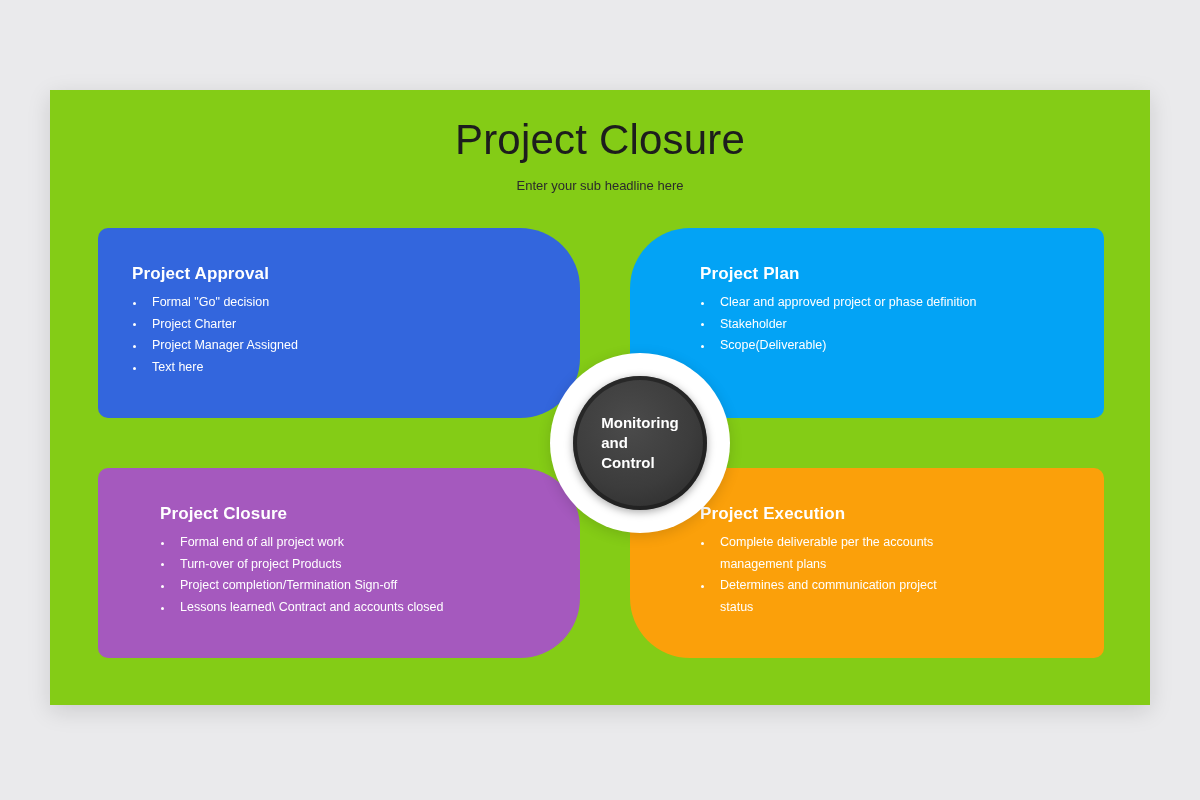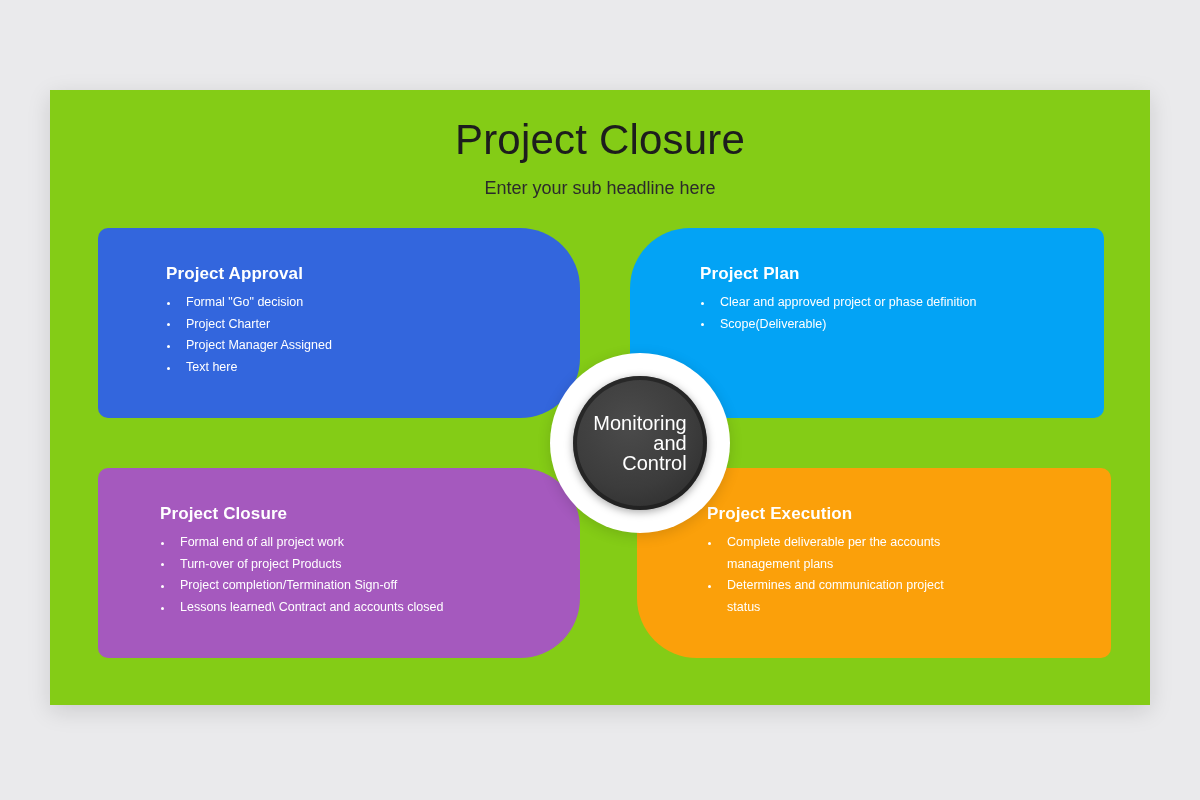--- a/index.html
+++ b/index.html
@@ -36,21 +36,21 @@
     margin: 0;
     padding-top: 26px;
     font-size: 42px;
     font-weight: 400;
     color: #1d1d1d;
     letter-spacing: 0.2px;
   }
   #subtitle {
     margin: 0;
     padding-top: 14px;
-    font-size: 18px;
+    font-size: 13px;
     font-weight: 400;
     color: #2b2b2b;
   }
 
   
   .card {
     position: absolute;
     box-sizing: border-box;
     color: #ffffff;
   }
@@ -84,21 +84,21 @@
   }
 
   
   #card-approval {
     left: 48px;
     top: 138px;
     width: 482px;
     height: 190px;
     background: #3366dd;
     border-radius: 10px 60px 60px 10px;
-    padding: 36px 0 0 68px;
+    padding: 36px 0 0 34px;
   }
   
   #card-plan {
     left: 580px;
     top: 138px;
     width: 474px;
     height: 190px;
     background: #03a3f5;
     border-radius: 60px 10px 10px 60px;
     padding: 36px 0 8px 70px;
@@ -115,21 +115,20 @@
   }
   
   #card-execution {
     left: 580px;
     top: 378px;
     width: 474px;
     height: 190px;
     background: #fba00a;
     border-radius: 60px 10px 10px 60px;
     padding: 36px 0 0 70px;
-    margin-left: 7px;
   }
   .card-title { margin-bottom: 8px; }
 
   
   #hub-ring {
     position: absolute;
     left: 500px;
     top: 263px;
     width: 180px;
     height: 180px;
@@ -144,24 +143,24 @@
     width: 134px;
     height: 134px;
     border-radius: 50%;
     background: radial-gradient(circle at 42% 36%, #4b4b4b 0%, #3c3c3c 55%, #272727 100%);
     box-shadow: inset 0 0 0 4px rgba(20,20,20,0.55), 0 2px 8px rgba(0,0,0,0.35);
     display: flex;
     align-items: center;
     justify-content: center;
   }
   #hub-label {
-    font-size: 20px;
-    font-weight: normal;
+    font-size: 15px;
+    font-weight: bold;
     color: #ffffff;
-    text-align: right;
+    text-align: left;
     line-height: 20px;
     white-space: pre-line;
   }
 </style>
 </head>
 <body>
 
 <div id="slide">
 
   <div id="header">
@@ -176,20 +175,21 @@
       <li>Project Charter</li>
       <li>Project Manager Assigned</li>
       <li>Text here</li>
     </ul>
   </div>
 
   <div class="card" id="card-plan">
     <h2 class="card-title">Project Plan</h2>
     <ul class="bullets">
       <li>Clear and approved project or phase definition</li>
+      <li>Stakeholder</li>
       <li>Scope(Deliverable)</li>
     </ul>
   </div>
 
   <div class="card" id="card-closure">
     <h2 class="card-title">Project Closure</h2>
     <ul class="bullets">
       <li>Formal end of all project work</li>
       <li>Turn-over of project Products</li>
       <li>Project completion/Termination  Sign-off</li>

